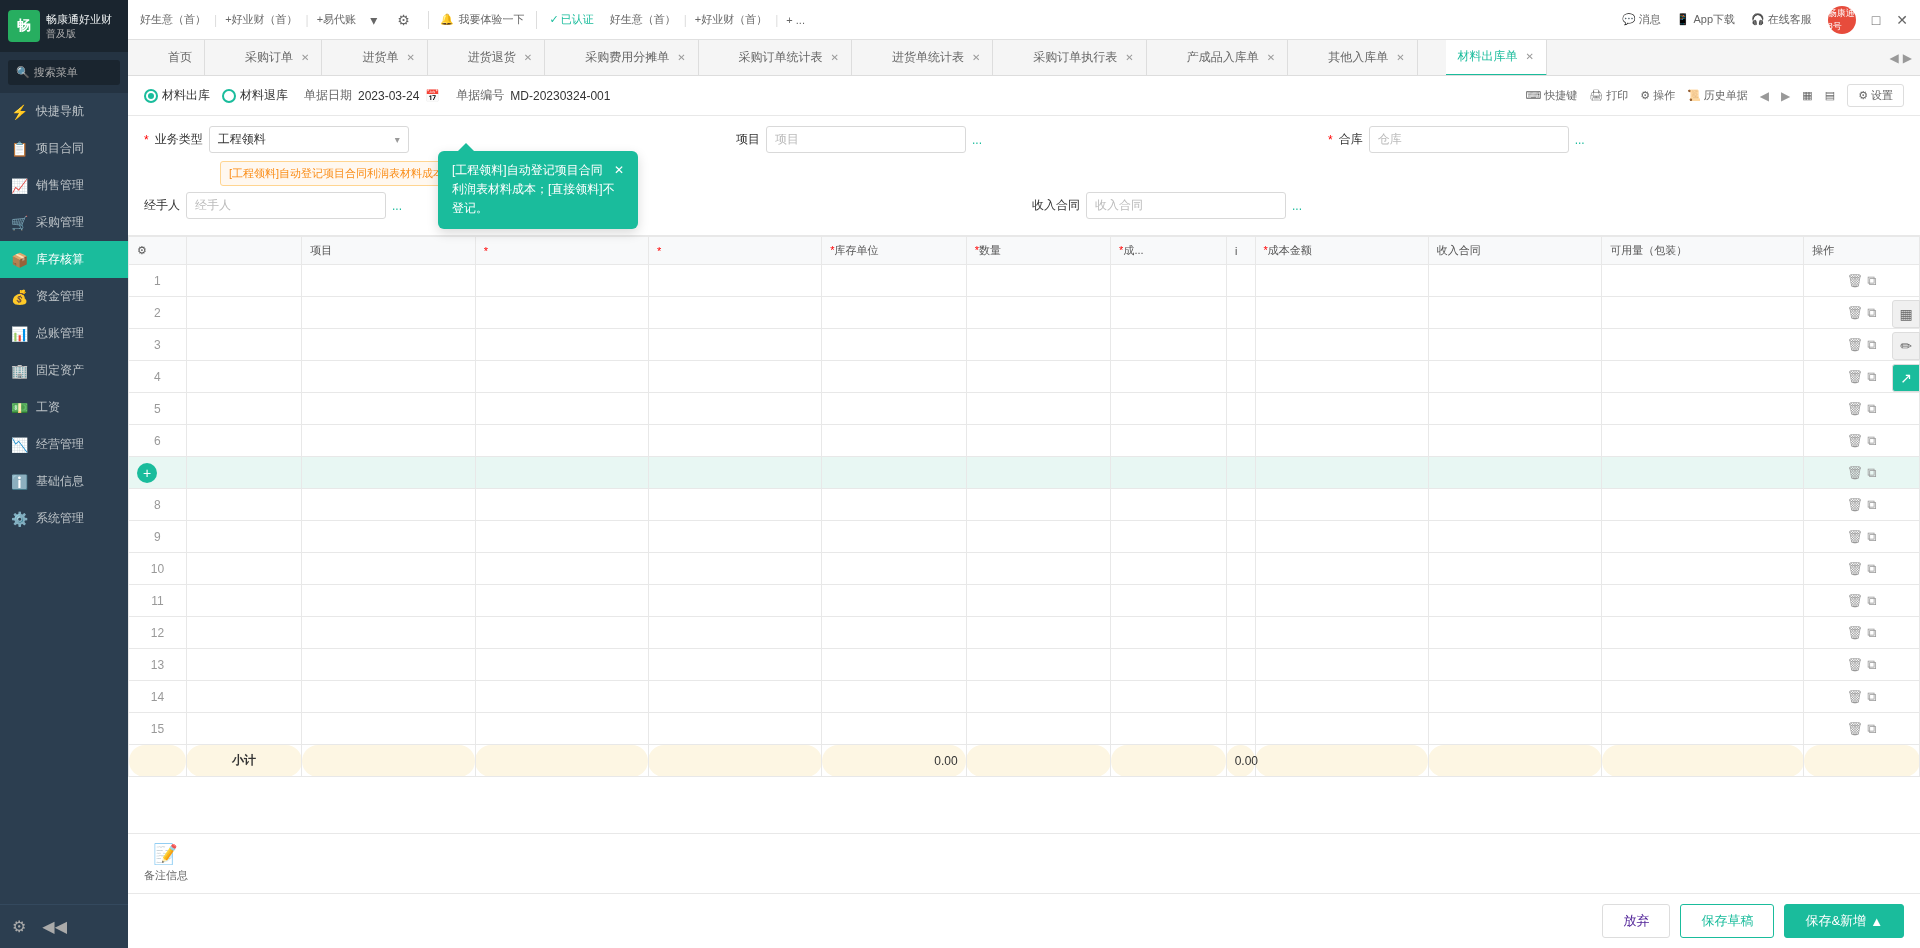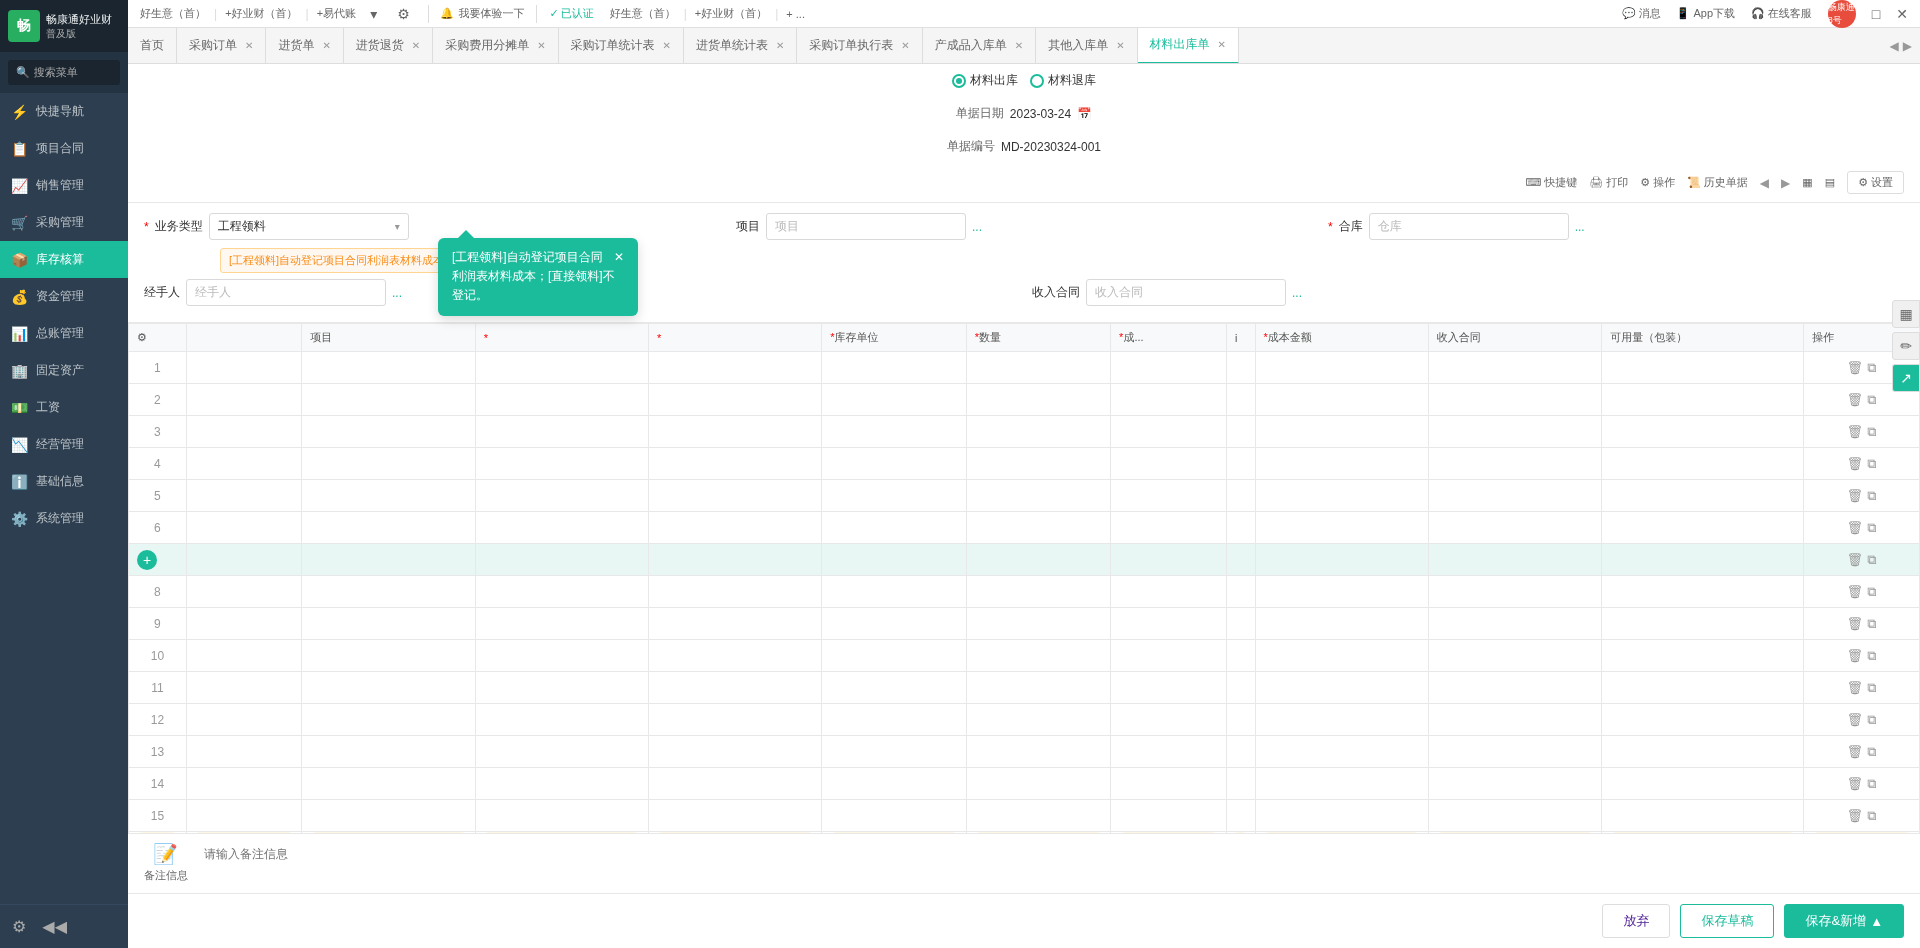--- a/index.html
+++ b/index.html
@@ -16,42 +16,42 @@
     .sidebar-item { display: flex; align-items: center; gap: 8px; padding: 10px 12px; cursor: pointer; color: #bdc3c7; font-size: 12px; }
     .sidebar-item.active { background: #1abc9c; color: white; }
     .sidebar-item-icon { width: 16px; height: 16px; display: flex; align-items: center; justify-content: center; font-size: 14px; }
     .sidebar-bottom { padding: 8px; display: flex; gap: 8px; border-top: 1px solid #34495e; }
     .sidebar-bottom-btn { background: none; border: none; color: #aaa; cursor: pointer; padding: 4px; font-size: 16px; }
 
     
     .main { flex: 1; display: flex; flex-direction: column; height: 948px; overflow: hidden; }
 
     
-    .topbar { background: #fff; border-bottom: 1px solid #e0e0e0; padding: 0 12px; height: 28px; display: flex; align-items: center; gap: 8px; flex-shrink: 0; }
+    .topbar { background: #fff; border-bottom: 1px solid #e0e0e0; padding: 0 12px; height: 40px; display: flex; align-items: center; gap: 8px; flex-shrink: 0; }
     .topbar-tag { font-size: 11px; color: #666; }
     .topbar-settings-btn { background: none; border: none; cursor: pointer; color: #666; font-size: 14px; padding: 2px 6px; }
     .topbar-experience { color: #666; font-size: 11px; display: flex; align-items: center; gap: 4px; }
     .topbar-certified { color: #1abc9c; font-size: 11px; display: flex; align-items: center; gap: 2px; }
     .topbar-right { margin-left: auto; display: flex; align-items: center; gap: 16px; }
     .topbar-right-item { font-size: 11px; color: #666; cursor: pointer; display: flex; align-items: center; gap: 3px; }
     .topbar-avatar { width: 28px; height: 28px; background: #e74c3c; border-radius: 50%; display: flex; align-items: center; justify-content: center; color: white; font-size: 10px; }
 
     
     .tabbar { background: #f5f5f5; border-bottom: 1px solid #ddd; display: flex; align-items: center; height: 36px; flex-shrink: 0; overflow: hidden; }
-    .tab { padding: 0 12px; height: 36px; display: flex; align-items: center; gap: 4px; cursor: pointer; font-size: 12px; color: #666; border-right: 1px solid #ddd; white-space: nowrap; position: relative; }
+    .tab { padding: 0 12px; height: 36px; display: flex; align-items: center; gap: 4px; cursor: pointer; font-size: 12px; color: #666; border-right: 1px solid #ddd; white-space: nowrap; position: relative; margin-left: 28px; }
     .tab.active { background: #fff; color: #1abc9c; border-bottom: 2px solid #1abc9c; }
     .tab-close { font-size: 10px; color: #999; margin-left: 4px; }
     .tab-nav { margin-left: auto; display: flex; gap: 4px; padding: 0 8px; }
     .tab-nav-btn { background: none; border: none; cursor: pointer; color: #999; font-size: 12px; }
 
     
     .content { flex: 1; display: flex; flex-direction: column; background: #fff; overflow: hidden; }
 
     
-    .form-header { padding: 8px 16px; border-bottom: 1px solid #e8e8e8; display: flex; align-items: center; gap: 16px; flex-shrink: 0; flex-direction: column; }
+    .form-header { padding: 8px 16px; border-bottom: 1px solid #e8e8e8; display: flex; align-items: center; gap: 16px; flex-shrink: 0; }
     .radio-group { display: flex; gap: 12px; align-items: center; }
     .radio-item { display: flex; align-items: center; gap: 4px; cursor: pointer; }
     .radio-circle { width: 14px; height: 14px; border: 2px solid #1abc9c; border-radius: 50%; display: flex; align-items: center; justify-content: center; }
     .radio-circle.checked::after { content: ''; width: 6px; height: 6px; background: #1abc9c; border-radius: 50%; }
     .form-date-group { display: flex; align-items: center; gap: 6px; }
     .form-label { color: #666; }
     .form-value { color: #333; font-weight: 500; }
     .form-calendar-icon { color: #999; }
     .form-toolbar { margin-left: auto; display: flex; gap: 12px; align-items: center; }
     .form-toolbar-btn { background: none; border: none; cursor: pointer; color: #666; font-size: 11px; display: flex; align-items: center; gap: 3px; }
@@ -719,21 +719,20 @@
   </tr>
           </tbody>
       </table>
     </div>
 
     <div class="bottom-area">
       <div style="display:flex;flex-direction:column;align-items:center;">
         <span class="notes-icon">📝</span>
         <span class="notes-label">备注信息</span>
       </div>
-      <textarea class="notes-input" placeholder="请输入备注信息" style=""></textarea>
     </div>
 
     <div class="footer">
       <button class="btn btn-default">放弃</button>
       <button class="btn btn-save">保存草稿</button>
       <button class="btn btn-primary">
         <span>保存&amp;新增</span>
         <span>▲</span>
       </button>
     </div>

